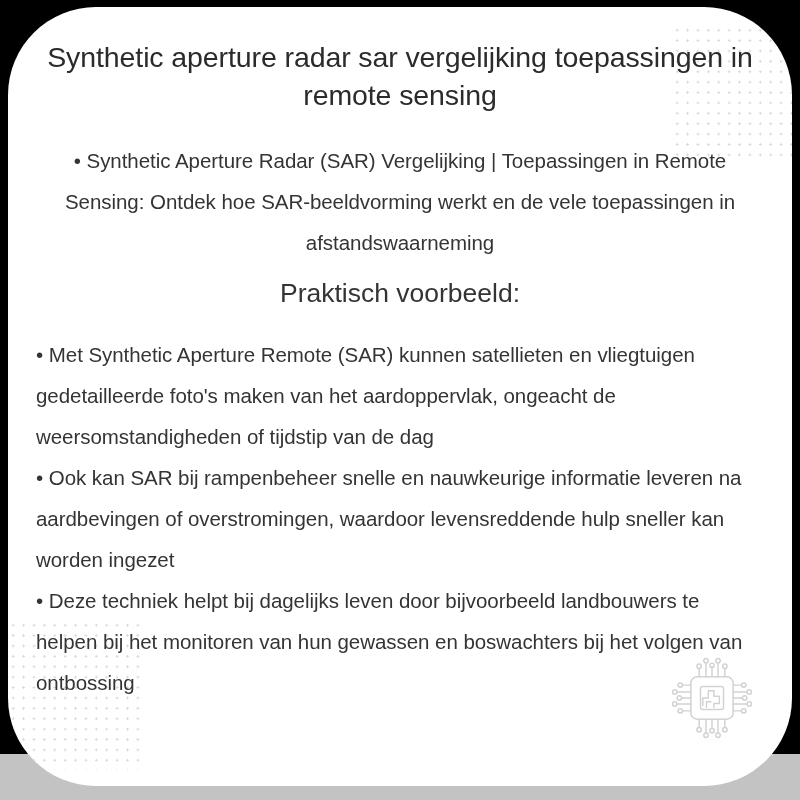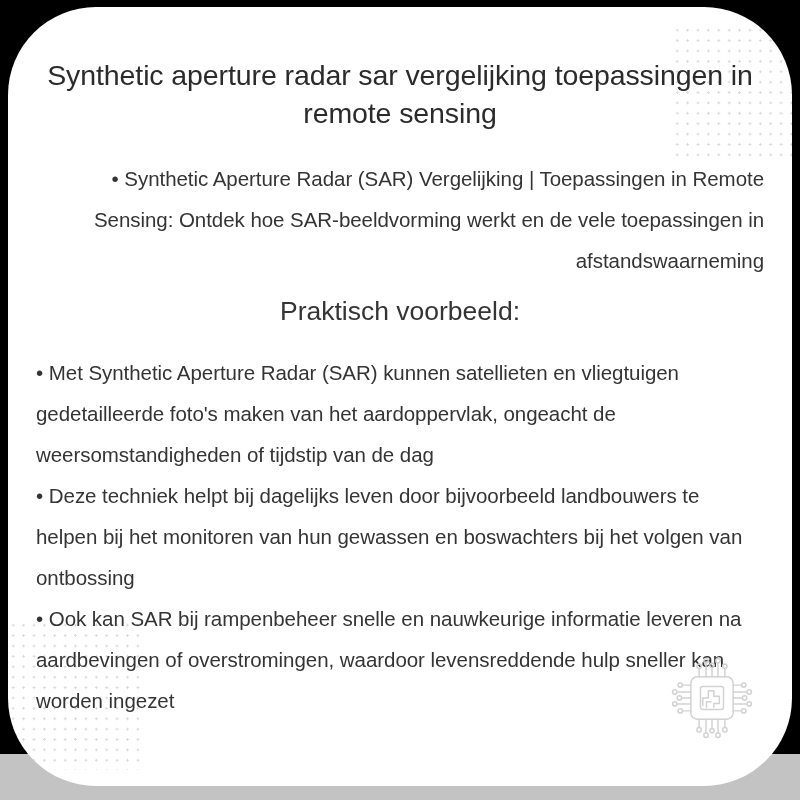--- a/index.html
+++ b/index.html
@@ -79,40 +79,40 @@
     left: 0;
     bottom: 16px;
     width: 135px;
     height: 150px;
   }
 
   
   .content {
     position: relative;
     z-index: 3;
-    padding: 18px 28px;
+    padding: 0 28px;
   }
 
   .title {
     font-size: 28.5px;
     line-height: 38px;
     color: #2b2b2b;
     text-align: center;
     font-weight: 400;
     padding: 31px 6px 0 6px;
     letter-spacing: -0.1px;
   }
 
   .lead {
     margin-top: 26px;
     font-size: 20.5px;
     line-height: 41px;
     color: #343434;
     font-weight: 400;
-    text-align: right;
+    text-align: center;
     letter-spacing: -0.05px;
   }
 
   .section-heading {
     margin-top: 12px;
     font-size: 26.5px;
     line-height: 36px;
     color: #343434;
     text-align: center;
     font-weight: 400;
@@ -158,23 +158,23 @@
 
     <div class="content">
 
       <h1 class="title">Synthetic aperture radar sar vergelijking toepassingen in remote sensing</h1>
 
       <p class="lead">• Synthetic Aperture Radar (SAR) Vergelijking | Toepassingen in Remote Sensing: Ontdek hoe SAR-beeldvorming werkt en de vele toepassingen in afstandswaarneming</p>
 
       <h2 class="section-heading">Praktisch voorbeeld:</h2>
 
       <div class="bullets">
-        <p class="bullet">• Met Synthetic Aperture Radar (SAR) kunnen satellieten en vliegtuigen gedetailleerde foto's maken van het aardoppervlak, ongeacht de weersomstandigheden of tijdstip van de dag</p>
+        <p class="bullet">• Met Synthetic Aperture Remote (SAR) kunnen satellieten en vliegtuigen gedetailleerde foto's maken van het aardoppervlak, ongeacht de weersomstandigheden of tijdstip van de dag</p>
+        <p class="bullet">• Ook kan SAR bij rampenbeheer snelle en nauwkeurige informatie leveren na aardbevingen of overstromingen, waardoor levensreddende hulp sneller kan worden ingezet</p>
         <p class="bullet">• Deze techniek helpt bij dagelijks leven door bijvoorbeeld landbouwers te helpen bij het monitoren van hun gewassen en boswachters bij het volgen van ontbossing</p>
-        <p class="bullet">• Ook kan SAR bij rampenbeheer snelle en nauwkeurige informatie leveren na aardbevingen of overstromingen, waardoor levensreddende hulp sneller kan worden ingezet</p>
       </div>
 
     </div>
 
     <div class="chip-icon">
       <svg viewBox="0 0 100 100" fill="none" stroke="#d2d2d2" stroke-width="1.6" stroke-linecap="round" stroke-linejoin="round">
 
         <rect x="27" y="27" width="46" height="46" rx="7"></rect>
 
         <rect x="37.5" y="37.5" width="25" height="25" rx="2.5"></rect>

